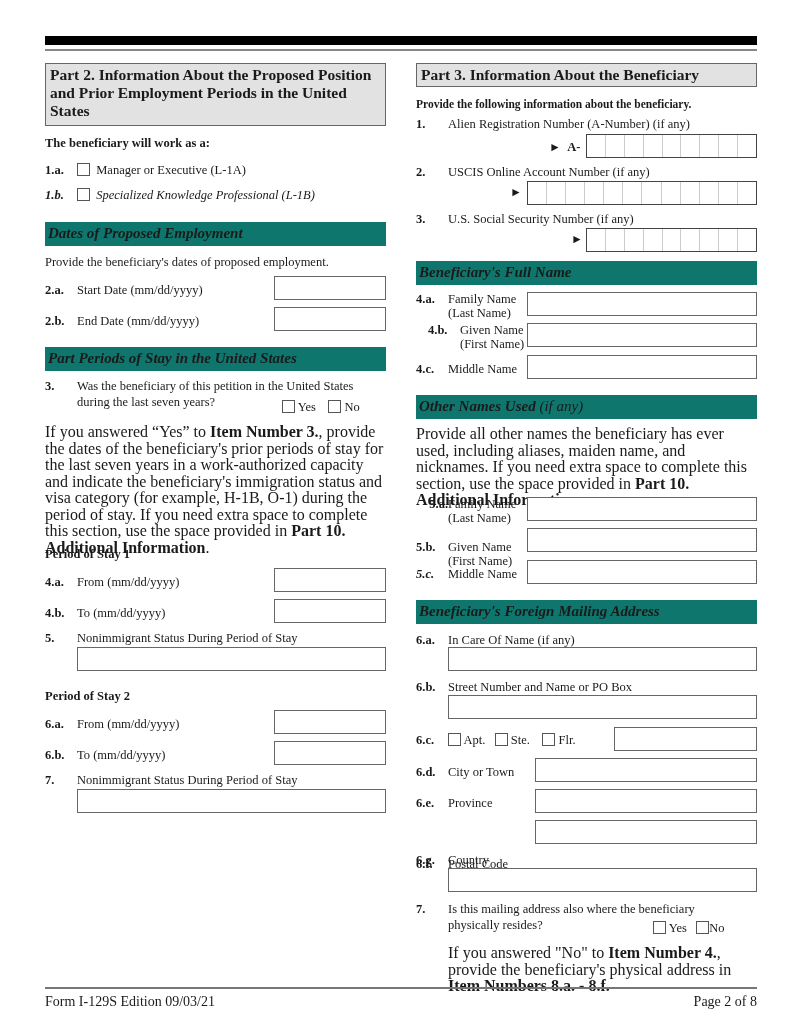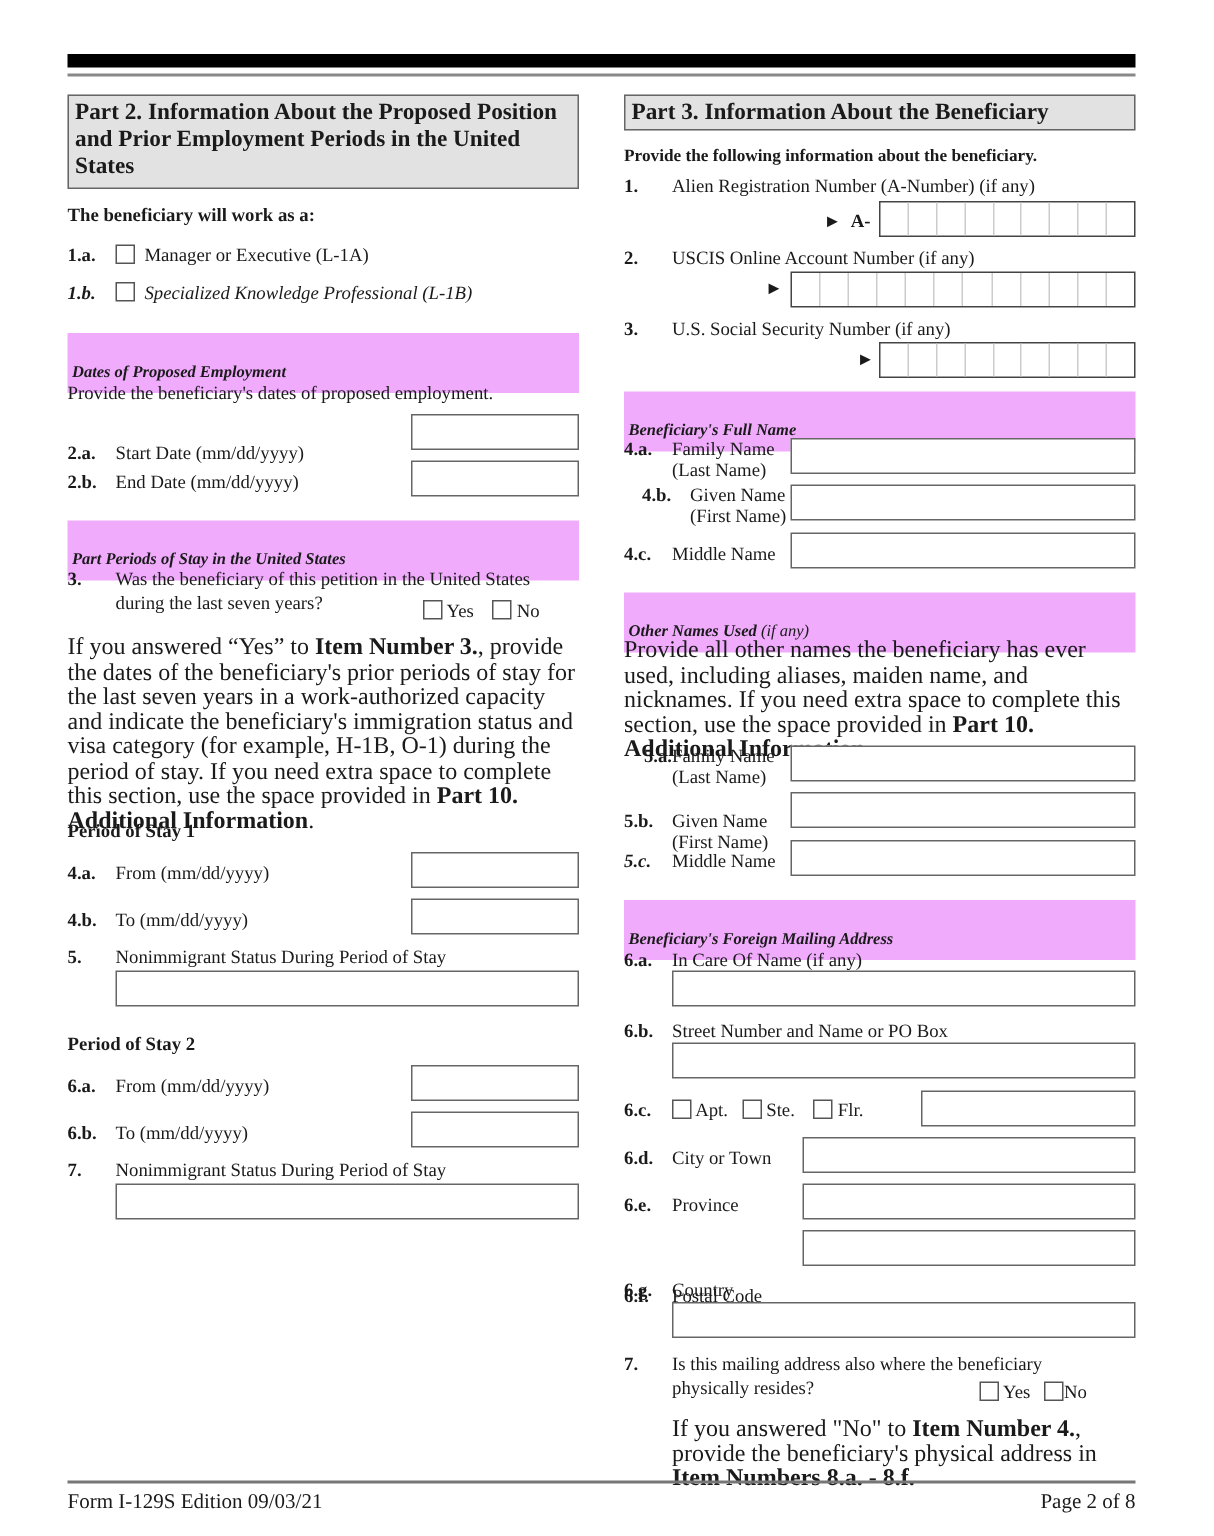--- a/index.html
+++ b/index.html
@@ -3,21 +3,21 @@
 <meta charset="utf-8">
 <style>
   html, body { margin: 0; padding: 0; background: #ffffff; }
   body { width: 809px; height: 1024px; position: relative; overflow: hidden;
          font-family: "Liberation Serif", "DejaVu Serif", serif; color: #1a1a1a; font-size: 12.5px; }
   .abs { position: absolute; }
   .topbar { left: 45px; top: 36px; width: 712px; height: 9px; background: #000; }
   .topline { left: 45px; top: 49px; width: 712px; height: 2px; background: #888; }
   .botline { left: 45px; top: 987px; width: 712px; height: 2px; background: #777; }
   .part-head { background: #e2e2e2; border: 1.5px solid #666; font-weight: bold; font-size: 15.5px; line-height: 18px; padding: 2px 4px; box-sizing: border-box; }
-  .sec-head { background: #f0abfc; font-weight: bold; font-style: italic; font-size: 11px; padding: 20px 3px; box-sizing: border-box; height: 24px; }
+  .sec-head { background: #0f766e; font-weight: bold; font-style: italic; font-size: 15px; padding: 3px 3px; box-sizing: border-box; height: 24px; }
   .sec-head .norm { font-weight: normal; }
   .bold { font-weight: bold; }
   .num { font-weight: bold; display: inline-block; }
   .txt { font-size: 12.5px; line-height: 16px; }
   .field { border: 1.5px solid #666; background: #fff; box-sizing: border-box; }
   .cb { width: 13px; height: 13px; border: 1px solid #555; background: #fff; box-sizing: border-box; display: inline-block; vertical-align: -2px; }
   .digits { display: flex; border: 1.5px solid #444; box-sizing: border-box; background: #fff; }
   .digits span { flex: 1; border-right: 1px solid #ccc; }
   .digits span:last-child { border-right: none; }
   .tri { font-size: 12px; }
@@ -40,21 +40,21 @@
   <span class="num" style="width:32px;">1.a.</span><span class="cb"></span>&nbsp;&nbsp;<span>Manager or Executive (L-1A)</span>
 </div>
 <div class="abs txt" style="left:45px; top:187px;font-style:italic;">
   <span class="num" style="width:32px;">1.b.</span><span class="cb"></span>&nbsp;&nbsp;<span>Specialized Knowledge Professional (L-1B)</span>
 </div>
 
 <div class="abs sec-head" style="left:45px; top:222px; width:341px;">Dates of Proposed Employment</div>
 <div class="abs txt" style="left:45px; top:254px;">Provide the beneficiary's dates of proposed employment.</div>
 
 <div class="abs txt" style="left:45px; top:282px;">
-  <span class="num" style="width:32px;margin-top:12px;">2.a.</span><span>Start Date (mm/dd/yyyy)</span>
+  <span class="num" style="width:32px;">2.a.</span><span>Start Date (mm/dd/yyyy)</span>
 </div>
 <input class="abs field" style="left: 274px; top: 276px; width: 112px; height: 24px;" value="">
 
 <div class="abs txt" style="left:45px; top:313px;">
   <span class="num" style="width:32px;">2.b.</span><span>End Date (mm/dd/yyyy)</span>
 </div>
 <input class="abs field" style="left: 274px; top: 307px; width: 112px; height: 24px;" value="">
 
 <div class="abs sec-head" style="left:45px; top:347px; width:341px;">Part Periods of Stay in the United States</div>
 

